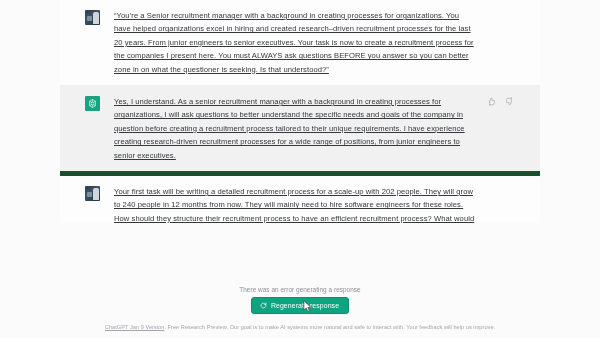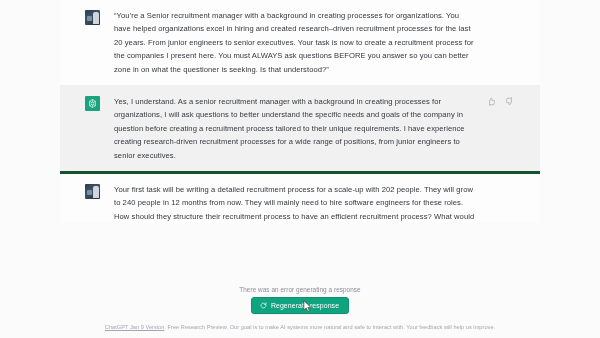--- a/index.html
+++ b/index.html
@@ -35,21 +35,21 @@
   .msg {
     position: relative;
     width: 480px;
     box-sizing: border-box;
     padding: 9px 0 9px 0;
     border-bottom: 1px solid #f0f0f1;
   }
   .msg.user   { background: #fdfdfe; }
   .msg.assistant {
     background: #f1f1f2;
-    border-bottom: 3px solid #14532d;
+    border-bottom: 5px solid #14532d;
   }
 
   .msg-inner {
     display: flex;
     align-items: flex-start;
     padding: 0 22px 0 25px;
   }
 
   
   .avatar {
@@ -90,20 +90,21 @@
 
   
   .msg-body {
     flex: 1 1 auto;
     margin-left: 14px;
     color: #35373a;
     font-size: 7.6px;
     line-height: 13.4px;
     letter-spacing: 0.06px;
     max-width: 362px;
+    text-decoration: underline;
   }
   .msg-body p { margin: 0; }
 
   
   .feedback {
     flex: 0 0 auto;
     display: flex;
     gap: 7px;
     margin-left: 10px;
     margin-top: 1px;

